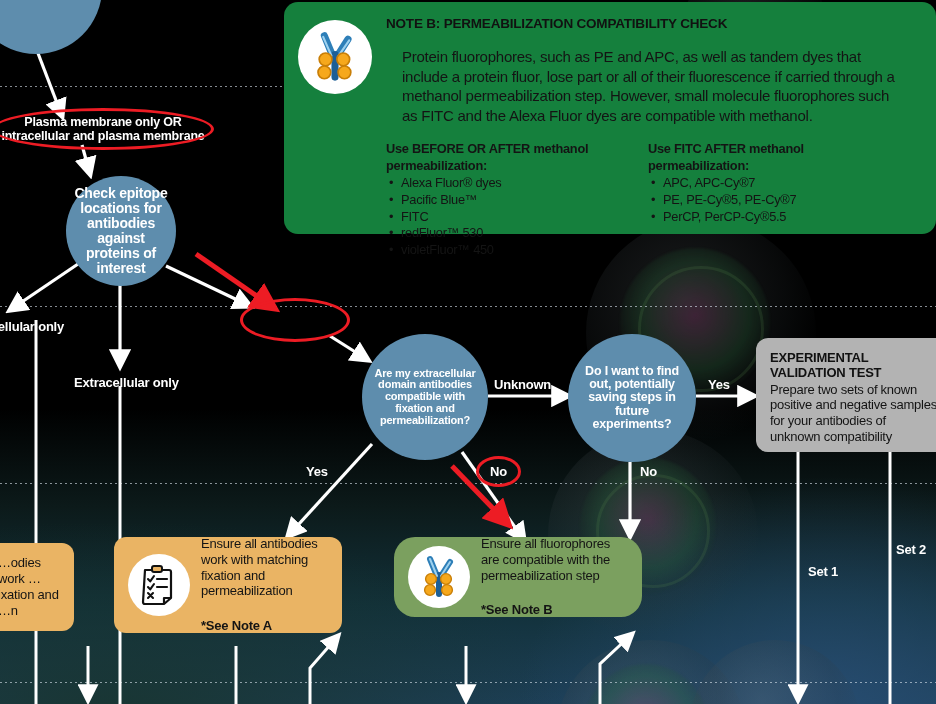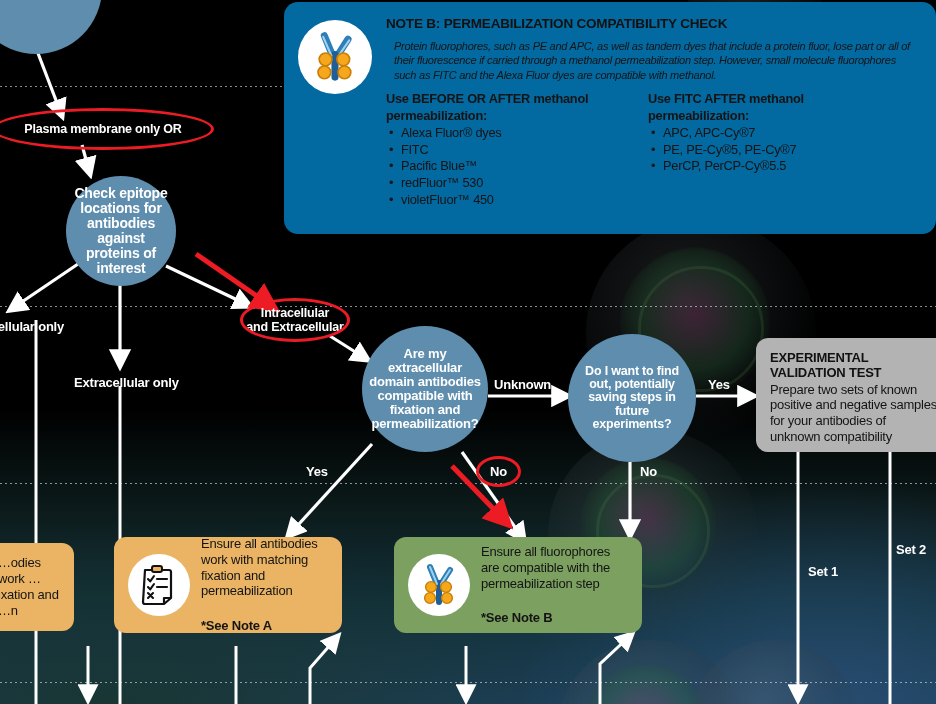--- a/index.html
+++ b/index.html
@@ -48,24 +48,24 @@
   .box{position:absolute;border-radius:12px;box-sizing:border-box;}
   .box.orange{background:#eab464;}
   .box.green{background:#7ba05f;}
   .box.gray{background:#b3b3b3;}
   .box-inner{display:flex;align-items:center;gap:11px;height:100%;padding:12px 14px;box-sizing:border-box;}
   .box-text{color:#141414;font-size:13px;line-height:1.22;letter-spacing:-.2px;}
   .box-text .note{font-weight:700;display:block;margin-top:19px;}
   .icon-disc{flex:0 0 auto;width:62px;height:62px;border-radius:50%;background:#fff;
      display:flex;align-items:center;justify-content:center;}
 
-  .notebox{position:absolute;border-radius:14px;background:#0369a1;box-sizing:border-box;
+  .notebox{position:absolute;border-radius:14px;background:#15803d;box-sizing:border-box;
      padding:14px 16px 14px 14px;display:flex;gap:14px;}
   .note-title{font-weight:700;font-size:13.5px;color:#111;letter-spacing:-.2px;margin:0 0 4px 0;}
-  .note-body{font-size:11px;color:#141414;line-height:1.3;letter-spacing:-.25px;margin:8px;font-style:italic;}
+  .note-body{font-size:15px;color:#141414;line-height:1.3;letter-spacing:-.25px;margin:16px;}
   .note-cols{display:flex;gap:52px;margin-top:9px;}
   .note-col{font-size:12.8px;color:#141414;line-height:1.3;letter-spacing:-.25px;}
   .note-col .head{font-weight:700;display:block;}
   .note-col ul{margin:1px 0 0 0;padding-left:13px;list-style:none;}
   .note-col li{position:relative;padding-left:2px;}
   .note-col li:before{content:"\2022";position:absolute;left:-10px;top:0;}
 
   .gray-title{font-weight:700;font-size:13px;color:#111;line-height:1.15;letter-spacing:-.2px;}
   .gray-body{font-size:13px;color:#141414;line-height:1.2;letter-spacing:-.25px;margin-top:1px;}
 
@@ -156,43 +156,40 @@
     <span>
 
       <span>…ocated?</span>
     </span>
   </div>
 
   <div class="pill" style="left:-8px;top:108px;width:222px;height:42px;font-size:12.5px;">
     <div class="ellipse"></div>
     <span>
       <span>Plasma membrane only OR</span><br>
+      <span>intracellular and plasma membrane</span>
     </span>
   </div>
 
   <div class="circle" style="left:66px;top:176px;width:110px;height:110px;font-size:14px;">
     <span>Check epitope locations for antibodies against proteins of interest</span>
   </div>
 
   <div class="edgelabel" style="left:-22px;top:319px;">
     <span>…cellular only</span>
   </div>
   <div class="edgelabel" style="left:74px;top:375px;">
     <span>Extracellular only</span>
   </div>
 
   <div class="pill" style="left:240px;top:298px;width:110px;height:44px;font-size:12.5px;">
     <div class="ellipse"></div>
-    <span>
-      <span>Intracellular</span><br>
-      <span>and Extracellular</span>
-    </span>
-  </div>
-
-  <div class="circle" style="left:362px;top:326px;width:126px;height:126px;font-size:13px;">
+  </div>
+
+  <div class="circle" style="left:362px;top:334px;width:126px;height:126px;font-size:11px;">
     <span>Are my extracellular domain antibodies compatible with fixation and permeabilization?</span>
   </div>
 
   <div class="circle" style="left:568px;top:334px;width:128px;height:128px;font-size:12.5px;">
     <span>Do I want to find out, potentially saving steps in future experiments?</span>
   </div>
 
   <div class="edgelabel" style="left:306px;top:464px;">
     <span>Yes</span>
   </div>
@@ -230,21 +227,21 @@
           <path d="M8,29 l5,5 M13,29 l-5,5" fill="none" stroke="#111" stroke-width="2.1" stroke-linecap="round"></path>
         </svg>
       </div>
       <div class="box-text">
         <span>Ensure all antibodies work with matching fixation and permeabilization</span>
         <span class="note">*See Note A</span>
       </div>
     </div>
   </div>
 
-  <div class="box green" style="left:394px;top:537px;width:248px;height:96px;">
+  <div class="box green" style="left:394px;top:537px;width:248px;height:80px;border-radius:21px;">
     <div class="box-inner">
       <div class="icon-disc">
         <svg width="44" height="46" viewBox="0 0 44 46">
           <g stroke="#0d3a5c" stroke-width="2" stroke-linecap="round">
             <path d="M13,5 L20,22" stroke="#2e7fb8" stroke-width="6"></path>
             <path d="M33,8 L24,22" stroke="#2e7fb8" stroke-width="6"></path>
             <path d="M22,21 L22,40" stroke="#1d5f96" stroke-width="6"></path>
             <path d="M13,5 L20,22" stroke="#9fd2ef" stroke-width="2"></path>
             <path d="M33,8 L24,22" stroke="#9fd2ef" stroke-width="2"></path>
           </g>
@@ -298,22 +295,22 @@
       <p class="note-title">NOTE B: PERMEABILIZATION COMPATIBILITY CHECK</p>
       <p class="note-body">Protein fluorophores, such as PE and APC, as well as tandem dyes that include a protein fluor, lose part or all of their fluorescence if carried through a methanol permeabilization step. However, small molecule fluorophores such as FITC and the Alexa Fluor dyes are compatible with methanol.</p>
       <div class="note-cols">
         <div class="note-col" style="width:210px;">
           <span class="head">
             <span>Use BEFORE OR AFTER methanol</span><br>
             <span>permeabilization:</span>
           </span>
           <ul>
             <li>Alexa Fluor® dyes</li>
+            <li>Pacific Blue™</li>
             <li>FITC</li>
-            <li>Pacific Blue™</li>
             <li>redFluor™ 530</li>
             <li>violetFluor™ 450</li>
           </ul>
         </div>
         <div class="note-col" style="width:220px;">
           <span class="head">
             <span>Use FITC AFTER methanol</span><br>
             <span>permeabilization:</span>
           </span>
           <ul>

